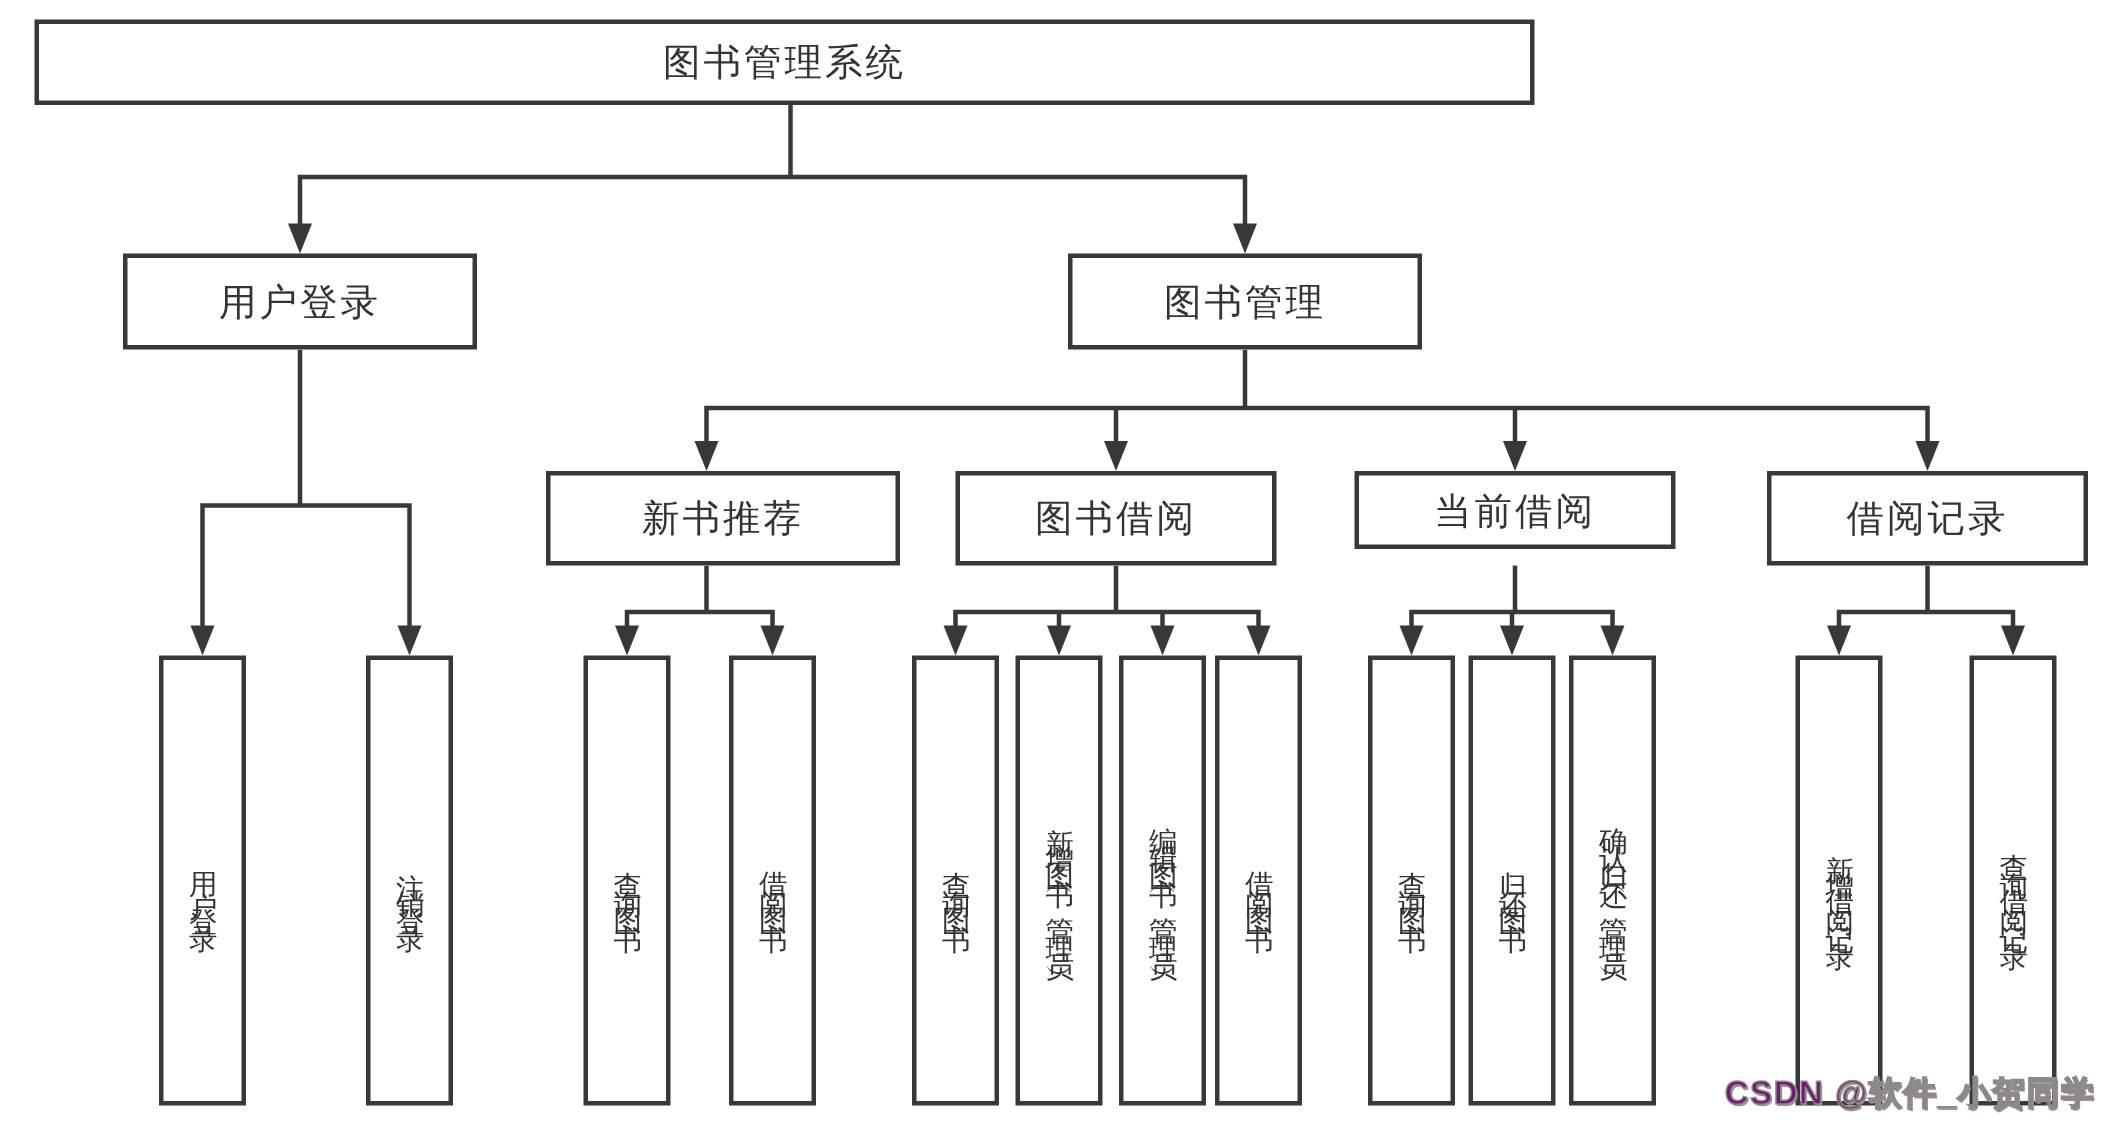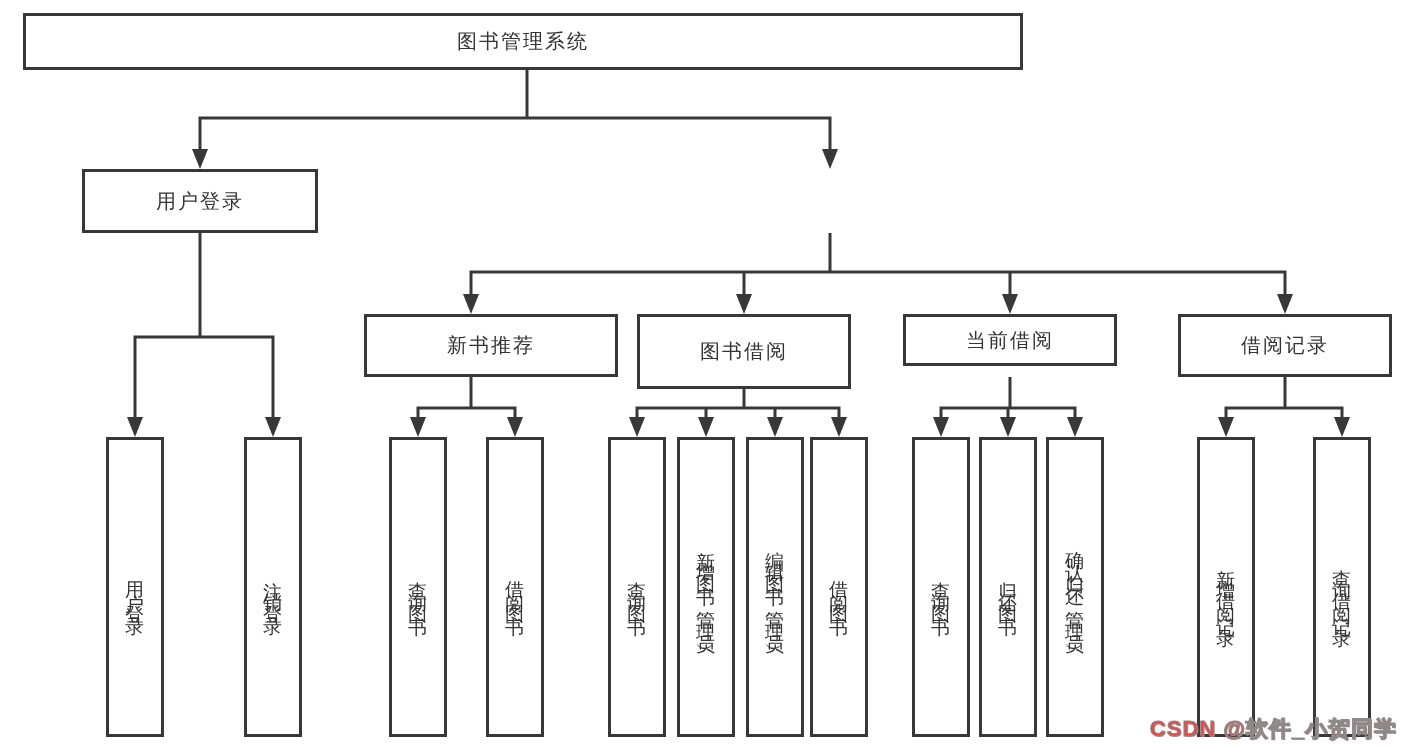--- a/index.html
+++ b/index.html
@@ -6,53 +6,53 @@
   body{
     width:1405px;height:747px;position:relative;overflow:hidden;
     font-family:"Liberation Sans","DejaVu Sans",sans-serif;
     color:#333333;
   }
   #stage{position:absolute;left:0;top:0;width:1405px;height:747px;}
   svg.connectors{position:absolute;left:0;top:0;z-index:1;}
   .node{
     position:absolute;box-sizing:border-box;background:#ffffff;
     border:3px solid #383838;display:flex;align-items:center;justify-content:center;
-    z-index:2;font-size:20px;letter-spacing:2px;color:#333333;
+    z-index:2;font-size:25px;letter-spacing:2px;color:#333333;
   }
   .node.vert{
     writing-mode:vertical-rl;text-orientation:mixed;
     letter-spacing:12px;font-size:19px;line-height:1;
     padding-top:6px;
   }
   
   .n-root{left:23px;top:13px;width:1000px;height:57px;}
   .n-user-login{left:82px;top:169px;width:236px;height:64px;}
   .n-book-mgmt{left:712px;top:169px;width:236px;height:64px;}
-  .n-new-book-rec{left:364px;top:314px;width:254px;height:63px;}
-  .n-book-borrow{left:637px;top:314px;width:214px;height:75px;}
+  .n-new-book-rec{left:364px;top:314px;width:236px;height:63px;}
+  .n-book-borrow{left:637px;top:314px;width:214px;height:63px;}
   .n-current-borrow{left:903px;top:314px;width:214px;height:52px;}
   .n-borrow-record{left:1178px;top:314px;width:214px;height:63px;align-items:center;}
   .leaf{top:437px;width:58px;height:300px;}
   .n-leaf-user-login{left:106px;}
   .n-leaf-logout{left:244px;}
   .n-rec-query{left:389px;}
   .n-rec-borrow{left:486px;}
   .n-bb-query{left:608px;}
   .n-bb-add{left:677px;}
   .n-bb-edit{left:746px;}
   .n-bb-borrow{left:810px;}
   .n-cb-query{left:912px;}
   .n-cb-return{left:979px;}
   .n-cb-confirm{left:1046px;}
   .n-br-add{left:1197px;}
   .n-br-query{left:1313px;}
   .watermark{
     position:absolute;right:8px;top:714px;z-index:3;
     font-size:22px;font-weight:bold;letter-spacing:1px;
-    color:#ef4444;
+    color:#701a75;
     -webkit-text-stroke:1px #8f8888;
     text-shadow:1px 1px 0 #9a9292;
     white-space:nowrap;
   }
 </style>
 </head>
 <body>
 
 <div id="stage">
 
@@ -95,20 +95,23 @@
       <polygon points="1334,417 1350,417 1342,437"></polygon>
     </g>
   </svg>
 
   <div class="node n-root">
     <span>图书管理系统</span>
   </div>
 
   <div class="node n-user-login">
     <span>用户登录</span>
+  </div>
+  <div class="node n-book-mgmt">
+    <span>图书管理</span>
   </div>
 
   <div class="node n-new-book-rec">
     <span>新书推荐</span>
   </div>
   <div class="node n-book-borrow">
     <span>图书借阅</span>
   </div>
   <div class="node n-current-borrow">
     <span>当前借阅</span>

